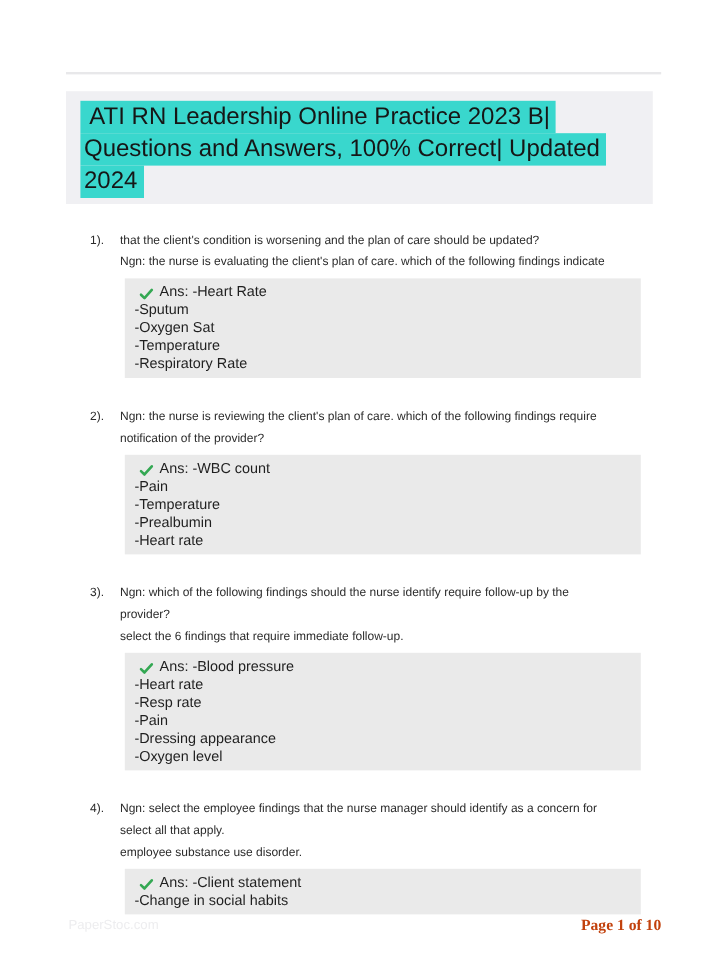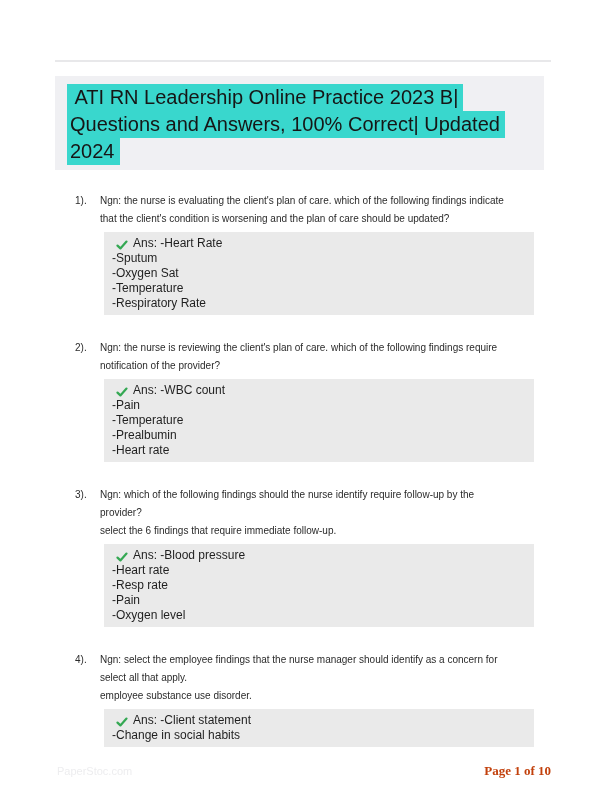--- a/index.html
+++ b/index.html
@@ -108,22 +108,22 @@
   <div class="title-line"><span class="hl">Questions and Answers, 100% Correct| Updated</span></div>
   <div class="title-line"><span class="hl">2024</span></div>
 </div>
 
 <div class="content">
 
   <div class="question">
     <div class="q-row">
       <div class="q-num">1).</div>
       <div class="q-text">
+        <div class="q-line">that the client's condition is worsening and the plan of care should be updated?</div>
         <div class="q-line">Ngn: the nurse is evaluating the client's plan of care. which of the following findings indicate</div>
-        <div class="q-line">that the client's condition is worsening and the plan of care should be updated?</div>
       </div>
     </div>
     <div class="ans-box">
       <div class="ans-first">
         <svg class="check" viewBox="0 0 12 12">
             <path d="M1.5 6.6 L4.4 9.4 L10.5 2.6" fill="none" stroke="#34a853" stroke-width="2.2" stroke-linecap="round" stroke-linejoin="round"></path>
           </svg>
         <span>Ans: -Heart Rate</span>
       </div>
       <div class="ans-line">-Sputum</div>
@@ -167,20 +167,21 @@
     <div class="ans-box">
       <div class="ans-first">
         <svg class="check" viewBox="0 0 12 12">
             <path d="M1.5 6.6 L4.4 9.4 L10.5 2.6" fill="none" stroke="#34a853" stroke-width="2.2" stroke-linecap="round" stroke-linejoin="round"></path>
           </svg>
         <span>Ans: -Blood pressure</span>
       </div>
       <div class="ans-line">-Heart rate</div>
       <div class="ans-line">-Resp rate</div>
       <div class="ans-line">-Pain</div>
+      <div class="ans-line">-Dressing appearance</div>
       <div class="ans-line">-Oxygen level</div>
     </div>
   </div>
 
   <div class="question">
     <div class="q-row">
       <div class="q-num">4).</div>
       <div class="q-text">
         <div class="q-line">Ngn: select the employee findings that the nurse manager should identify as a concern for</div>
         <div class="q-line">select all that apply.</div>

